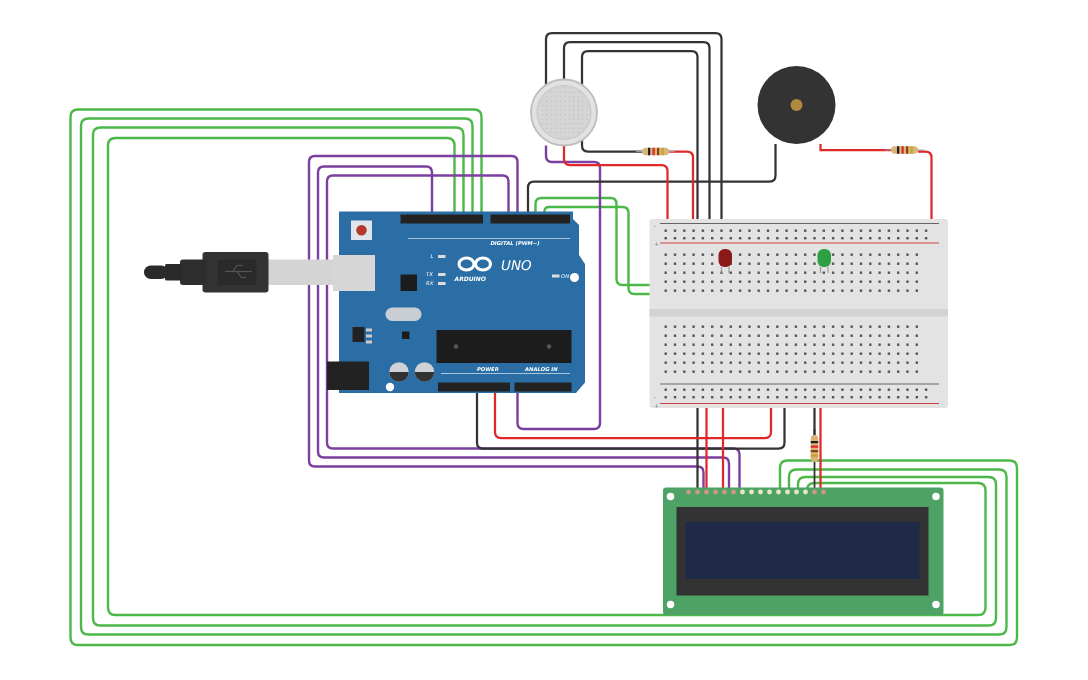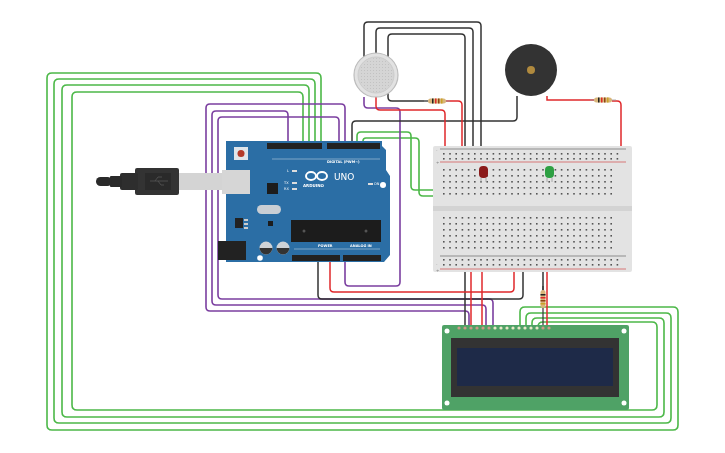--- a/index.html
+++ b/index.html
@@ -1,17 +1,17 @@
 <!DOCTYPE html>
 <html><head>
 <meta charset="utf-8">
 <style>
   html, body { margin:0; padding:0; background:#ffffff; }
   body { width:725px; height:453px; overflow:hidden; font-family:"DejaVu Sans", sans-serif; }
-  #stage { position:relative; width:725px; height:453px; }
+  #stage { position:relative; width:725px; height:453px;font-style:italic; }
   svg { position:absolute; left:0; top:0; }
   .lbl { font-family:"DejaVu Sans", sans-serif; fill:#ffffff; }
   .tiny { font-size:3.5px; fill:#ffffff; }
   .bb-lbl { font-size:4px; fill:#888888; }
 </style>
 </head>
 <body>
 
 <div id="stage">
 <svg width="725" height="453" viewBox="0 0 725 453">

